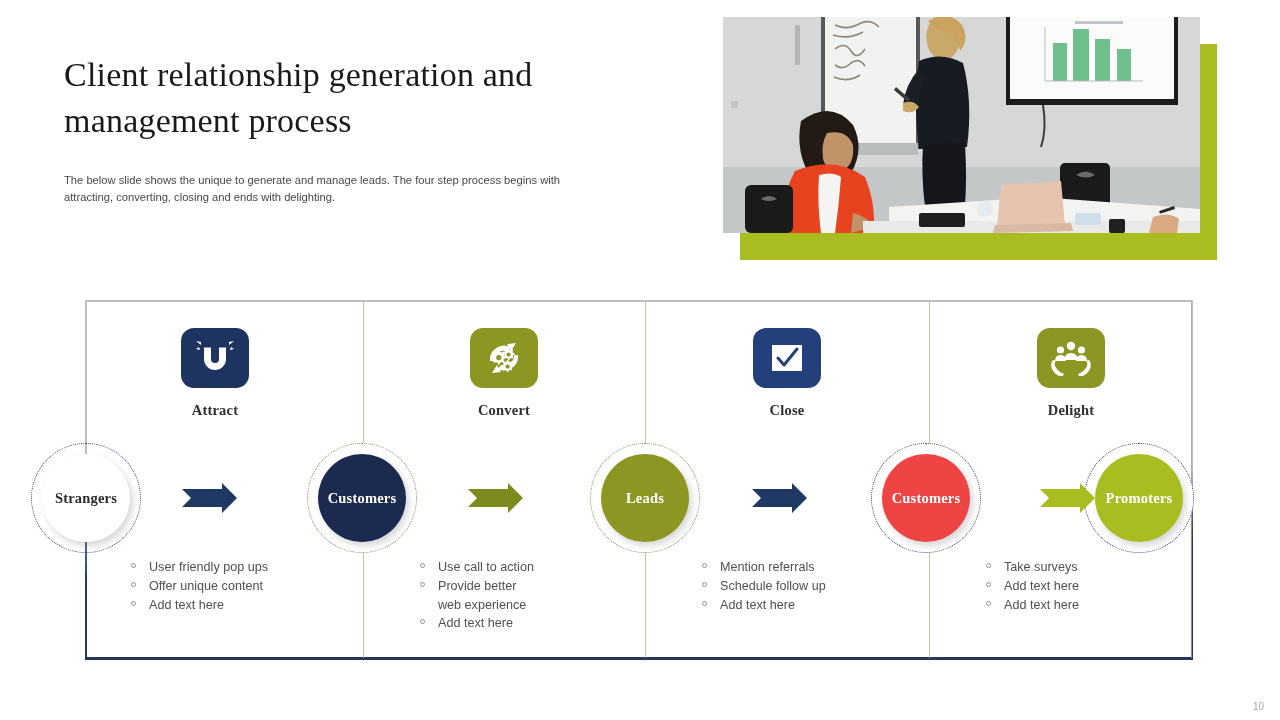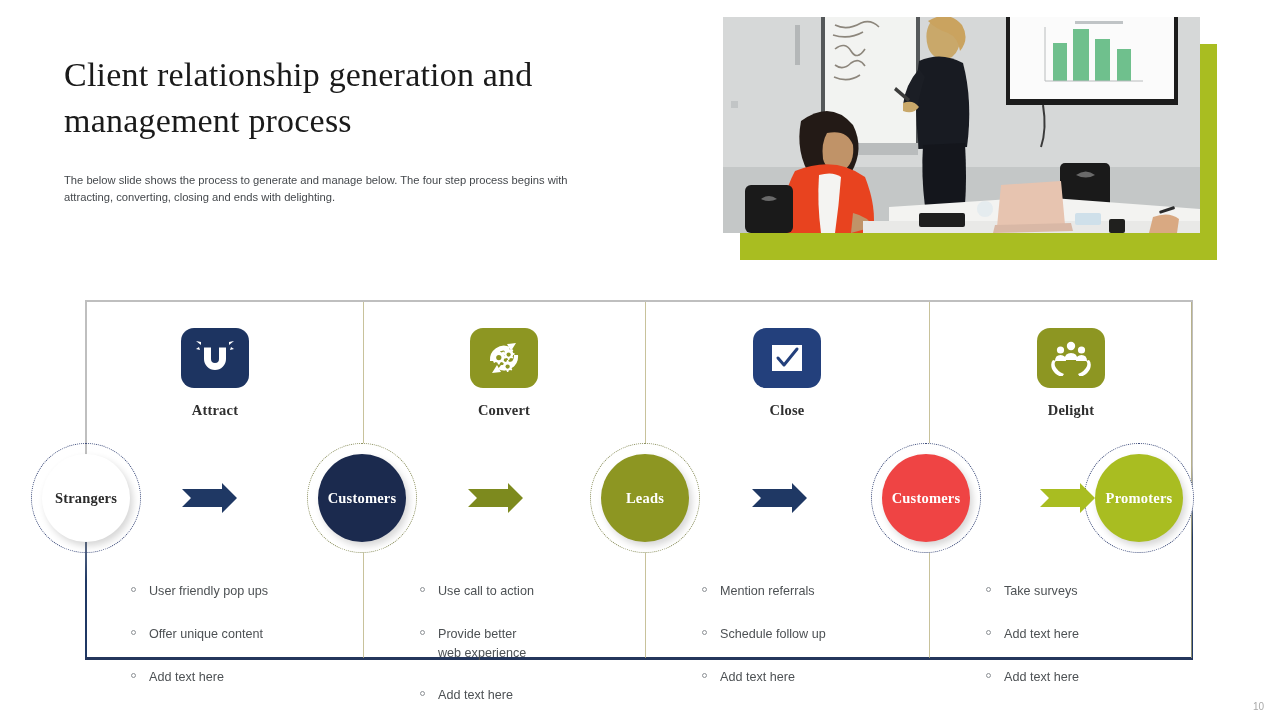--- a/index.html
+++ b/index.html
@@ -90,39 +90,39 @@
   .node.filled .disc span { color:#ffffff; }
 
   
   .arrow { position:absolute; width:64px; height:30px; }
   .arrow svg { display:block; }
 
   
   .bullets { position:absolute; width:200px; }
   .bullets li {
     list-style:none; position:relative; padding-left:20px;
-    font-size:12.6px; line-height:1.49; color:#4d5154; white-space:nowrap;margin-top:24px;
+    font-size:12.6px; line-height:1.49; color:#4d5154; white-space:nowrap;
   }
   .bullets li .bl-mark {
     position:absolute; left:2px; top:5px;
     width:5px; height:5px; border:1px solid #8d9195; border-radius:50%;
   }
   .bullets li .bl-2 { display:block; white-space:nowrap; }
 
   
   .pageno {
     position:absolute; right:16px; bottom:8px;
     font-size:10px; color:#a9a9a9;margin-left:38px;
   }
 </style>
 </head>
 <body>
 
 <div class="title">Client relationship generation and management process</div>
-<div class="subtitle">The below slide shows the process to generate and manage below. The four step process begins with attracting, converting, closing and ends with delighting.</div>
+<div class="subtitle">The below slide shows the unique to generate and manage leads. The four step process begins with attracting, converting, closing and ends with delighting.</div>
 
 <div class="photo-wrap">
   <div class="photo-accent"></div>
   <div class="photo">
     <svg viewBox="0 0 477 216" preserveAspectRatio="none" aria-hidden="true">
       <rect x="0" y="0" width="477" height="216" fill="#cdd0d0"></rect>
       <rect x="0" y="0" width="477" height="150" fill="#d6d8d8"></rect>
       <rect x="0" y="150" width="477" height="66" fill="#c4c7c7"></rect>
 
       <rect x="100" y="0" width="95" height="130" fill="#f2f3f1"></rect>

